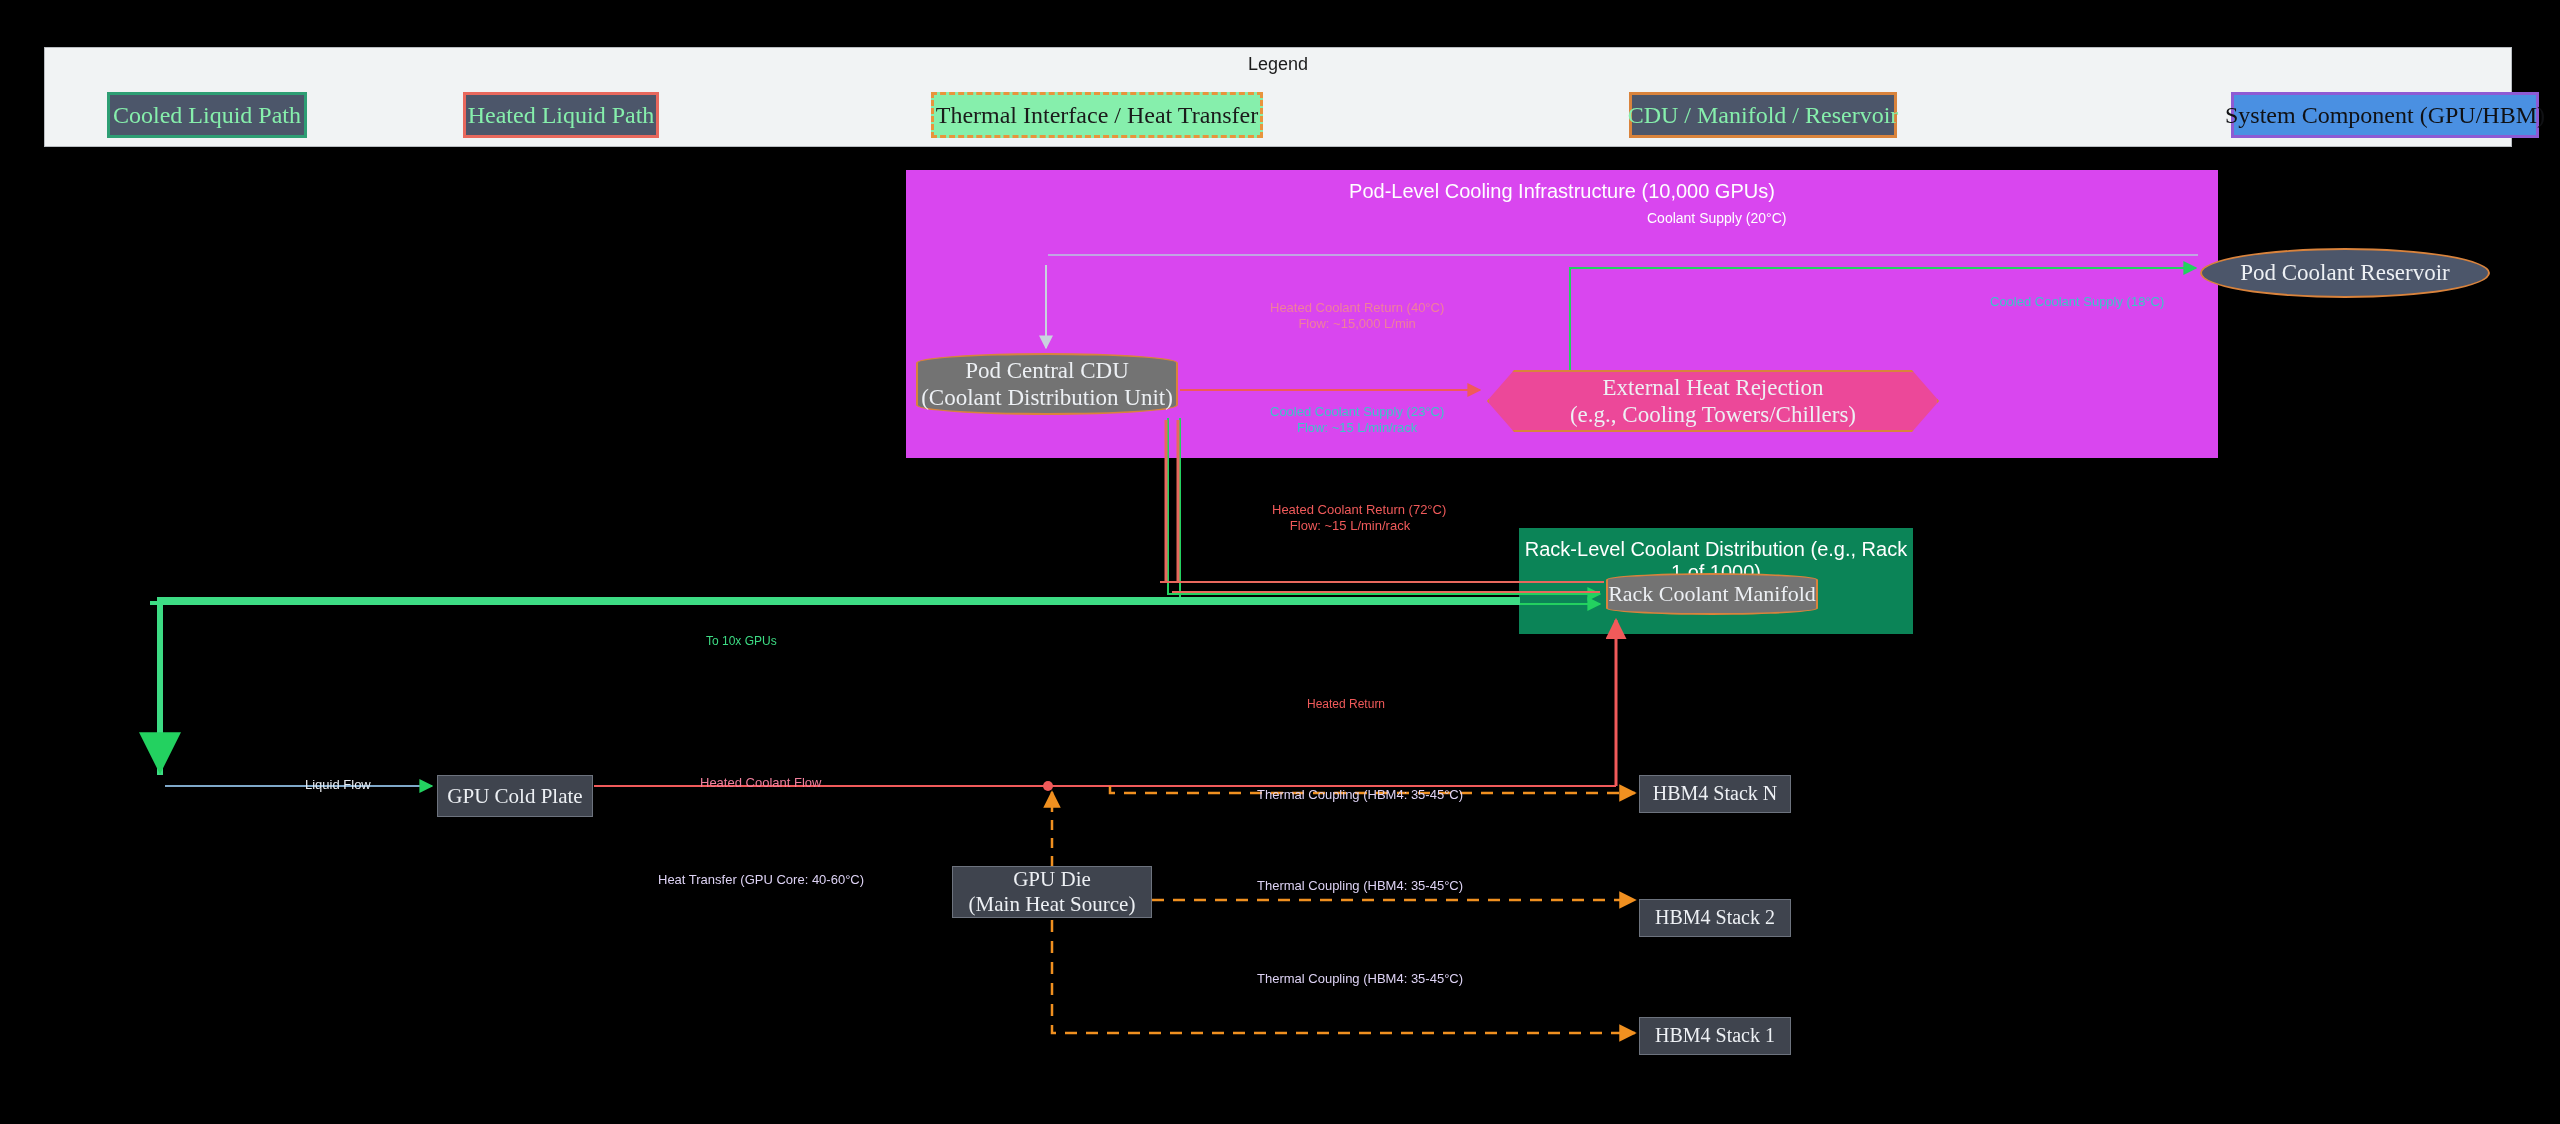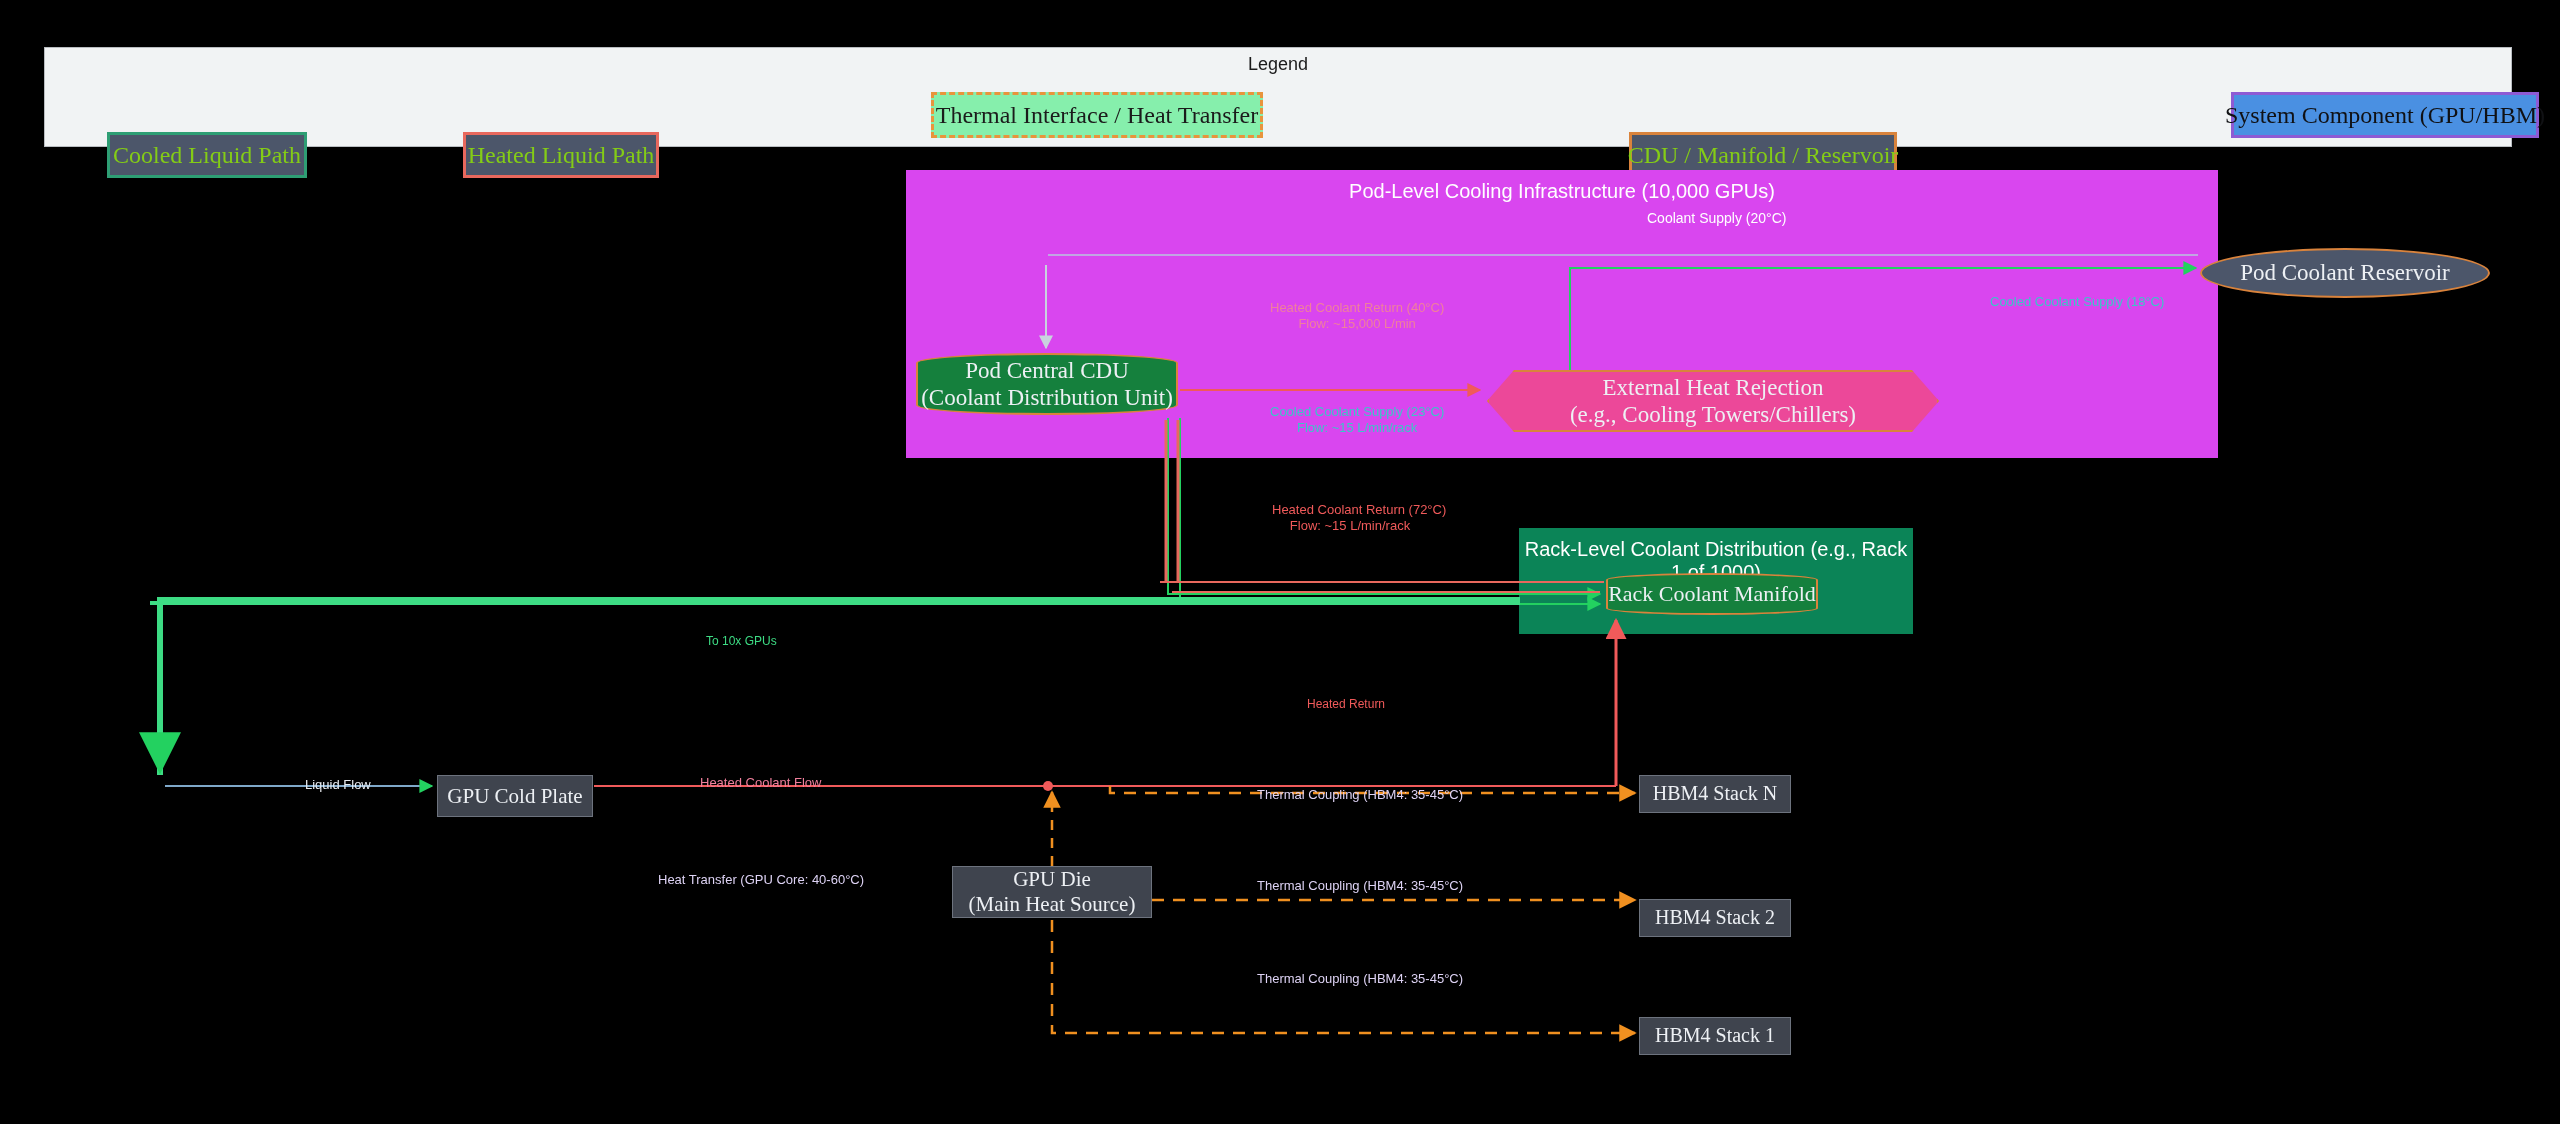--- a/index.html
+++ b/index.html
@@ -17,21 +17,21 @@
   }
   #legend-title {
     position:absolute; top:6px; left:0; width:100%; text-align:center;
     font-size:18px; color:#1b1b1b;
   }
   .lg-item {
     position:absolute; top:44px; height:46px;
     display:flex; align-items:center; justify-content:center;
     font-family:"Liberation Serif", serif; font-size:24px; white-space:nowrap;
   }
-  .lg-fill { background:#4c566a; color:#84cc16;margin-top:40px; }
+  .lg-fill { background:#4c566a; color:#86efac; }
   .lg-cool  { left:62px;  width:200px; border:3px solid #2e9e74; }
   .lg-heat  { left:418px; width:196px; border:3px solid #e8685d; }
   .lg-therm { left:886px; width:332px; background:#86efac; color:#1b1b1b;
               border:3px dashed #e8943c; }
   .lg-cdu   { left:1584px; width:268px; border:3px solid #d9833c; }
   .lg-sys   { left:2186px; width:308px; background:#4a90e2; color:#101114;
               border:3px solid #8e5bd4; }
 
   
   .cluster { position:absolute; }
@@ -44,21 +44,21 @@
   #gpu-cluster  { left:143px; top:733px; width:1665px; height:328px; background:#9b30e8; }
 
   
   .node {
     position:absolute; display:flex; align-items:center; justify-content:center;
     text-align:center; color:#edf0f4;
     font-family:"Liberation Serif", serif; line-height:1.18;
   }
   .box { background:#3f444e; border:1px solid #6d737e; }
   .cyl {
-    background:#15803d; border:2px solid #d9833c;
+    background:#737373; border:2px solid #d9833c;
     border-radius:50% / 16%;
   }
   .ellipse { background:#4c566a; border:2px solid #d9833c; border-radius:50%; }
   .hexa {
     background:#ec4899; border:2px solid #d9833c;
     clip-path:polygon(6% 0,94% 0,100% 50%,94% 100%,6% 100%,0 50%);
   }
 
   #n-cdu        { left:916px;  top:353px; width:262px; height:62px; font-size:23px; }
   #n-heat-rej   { left:1487px; top:370px; width:452px; height:62px; font-size:23px; }

